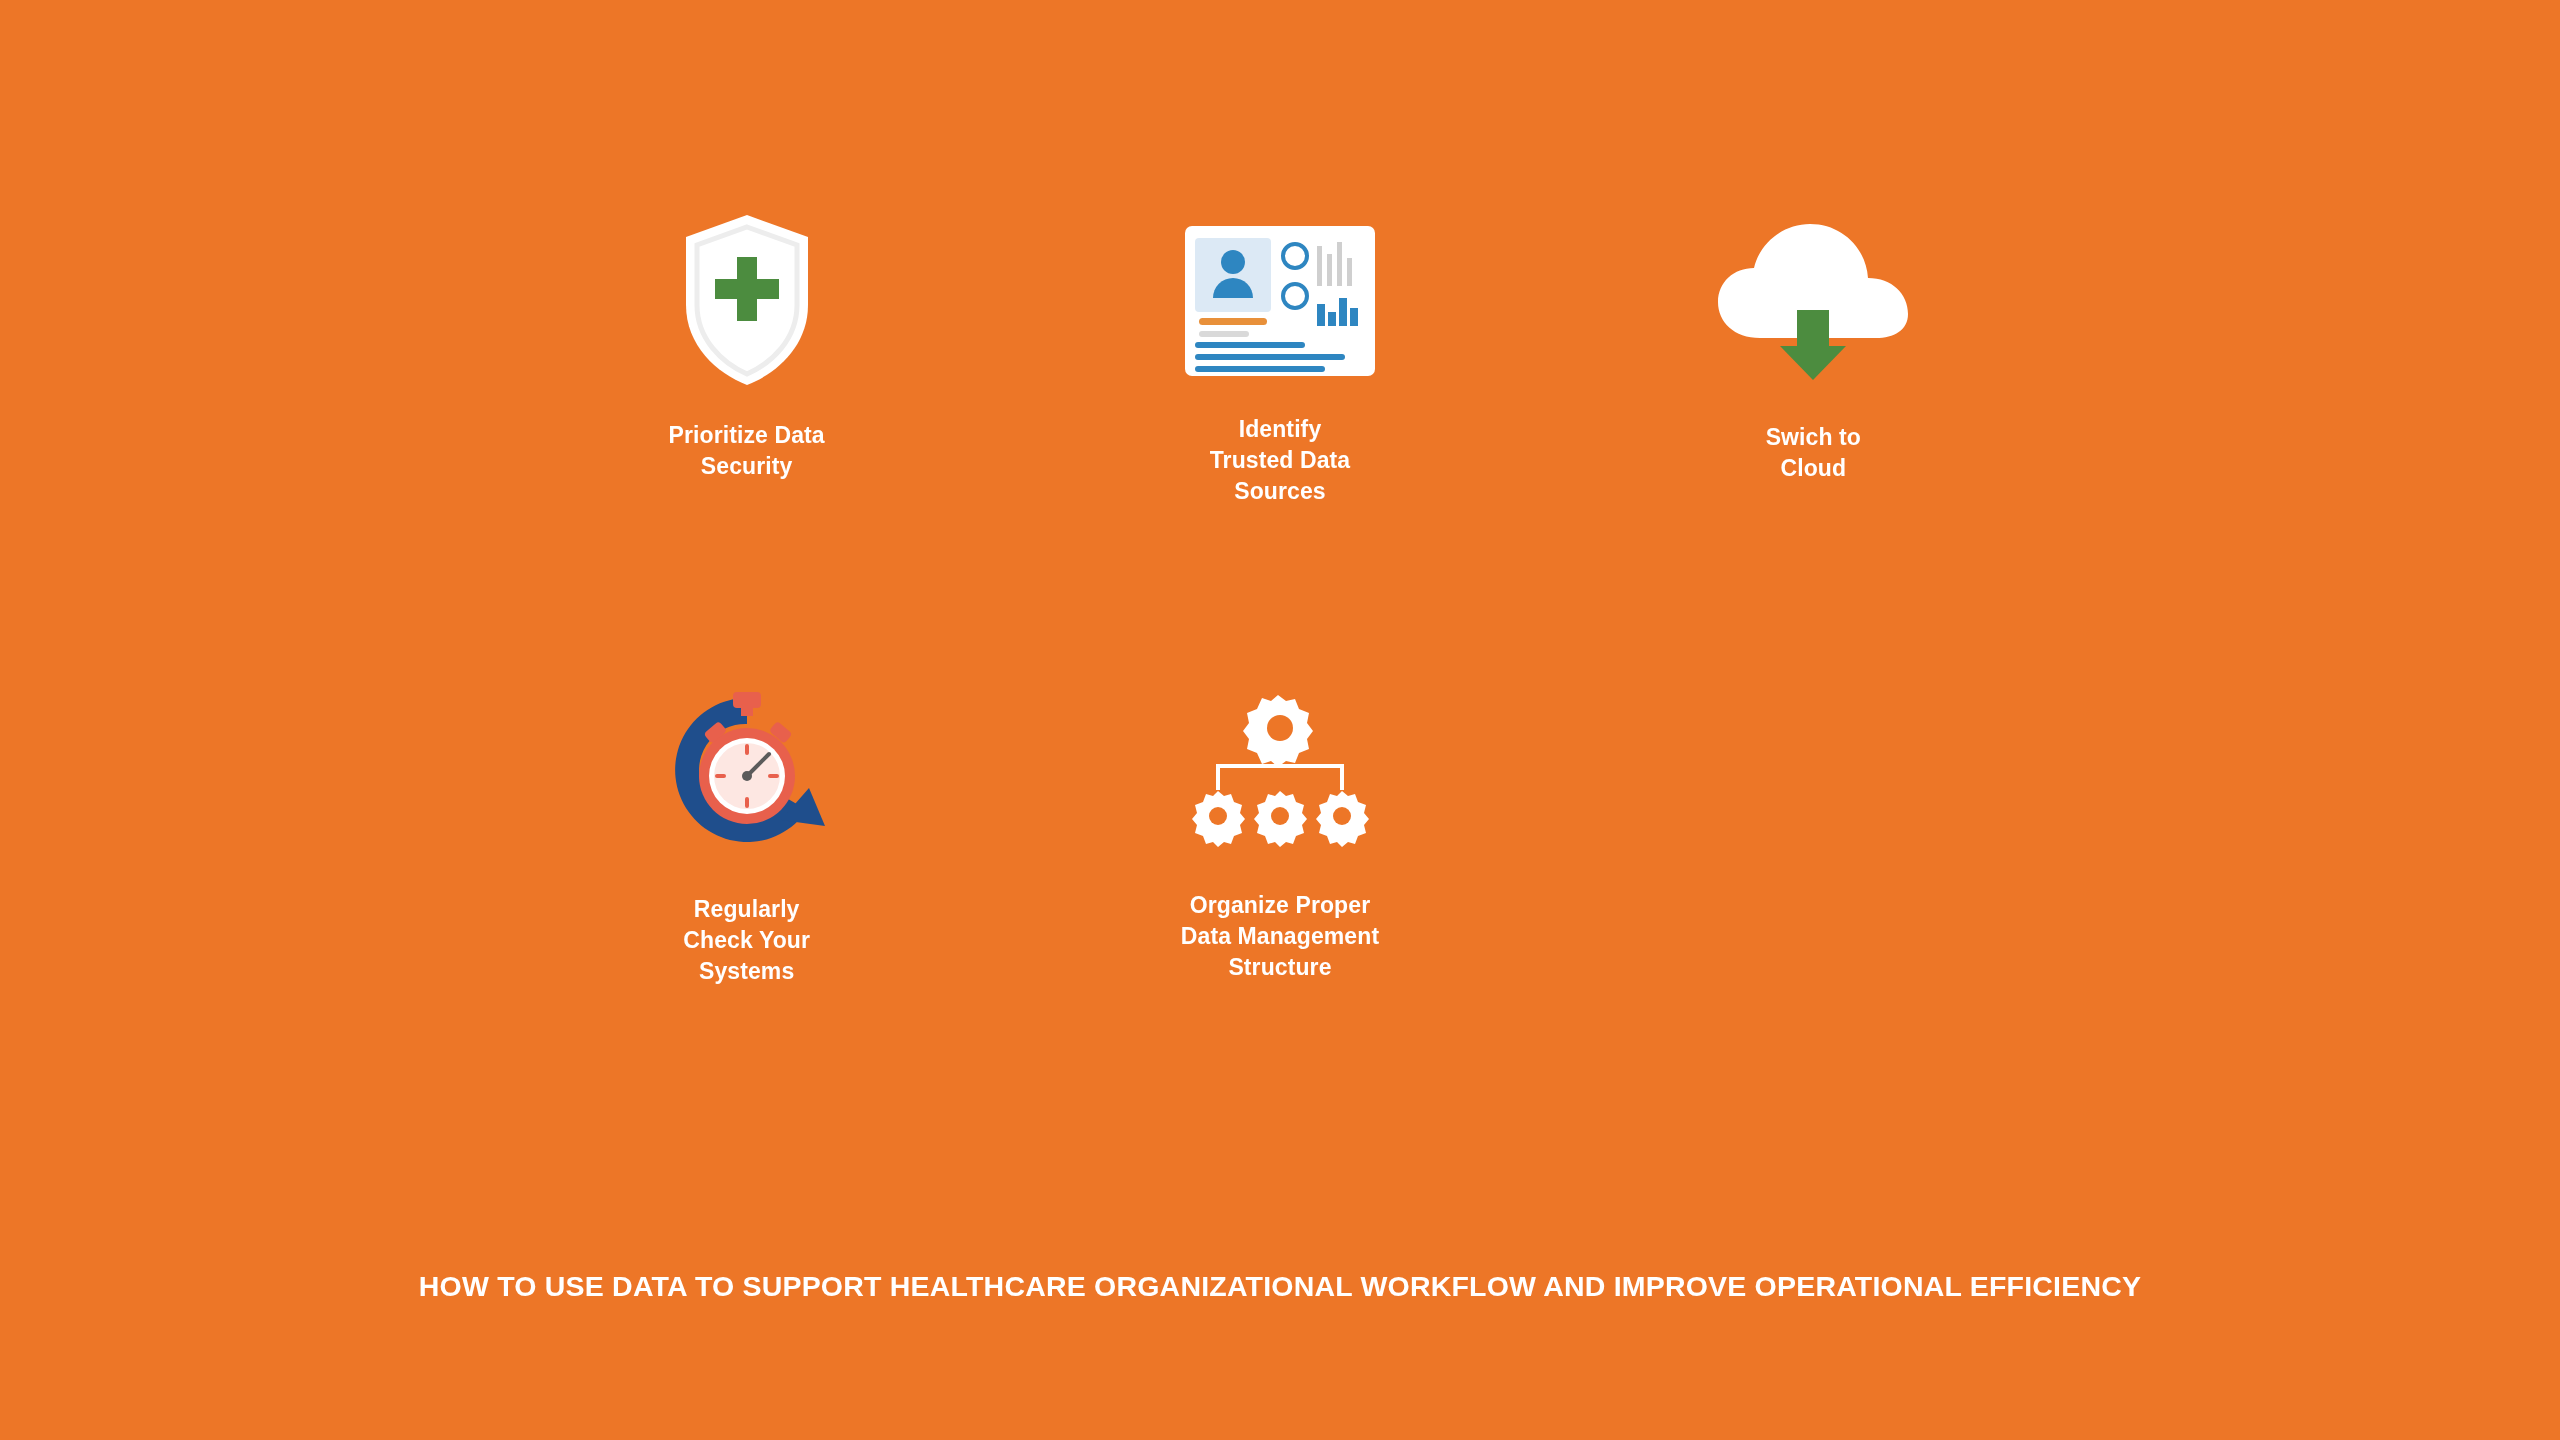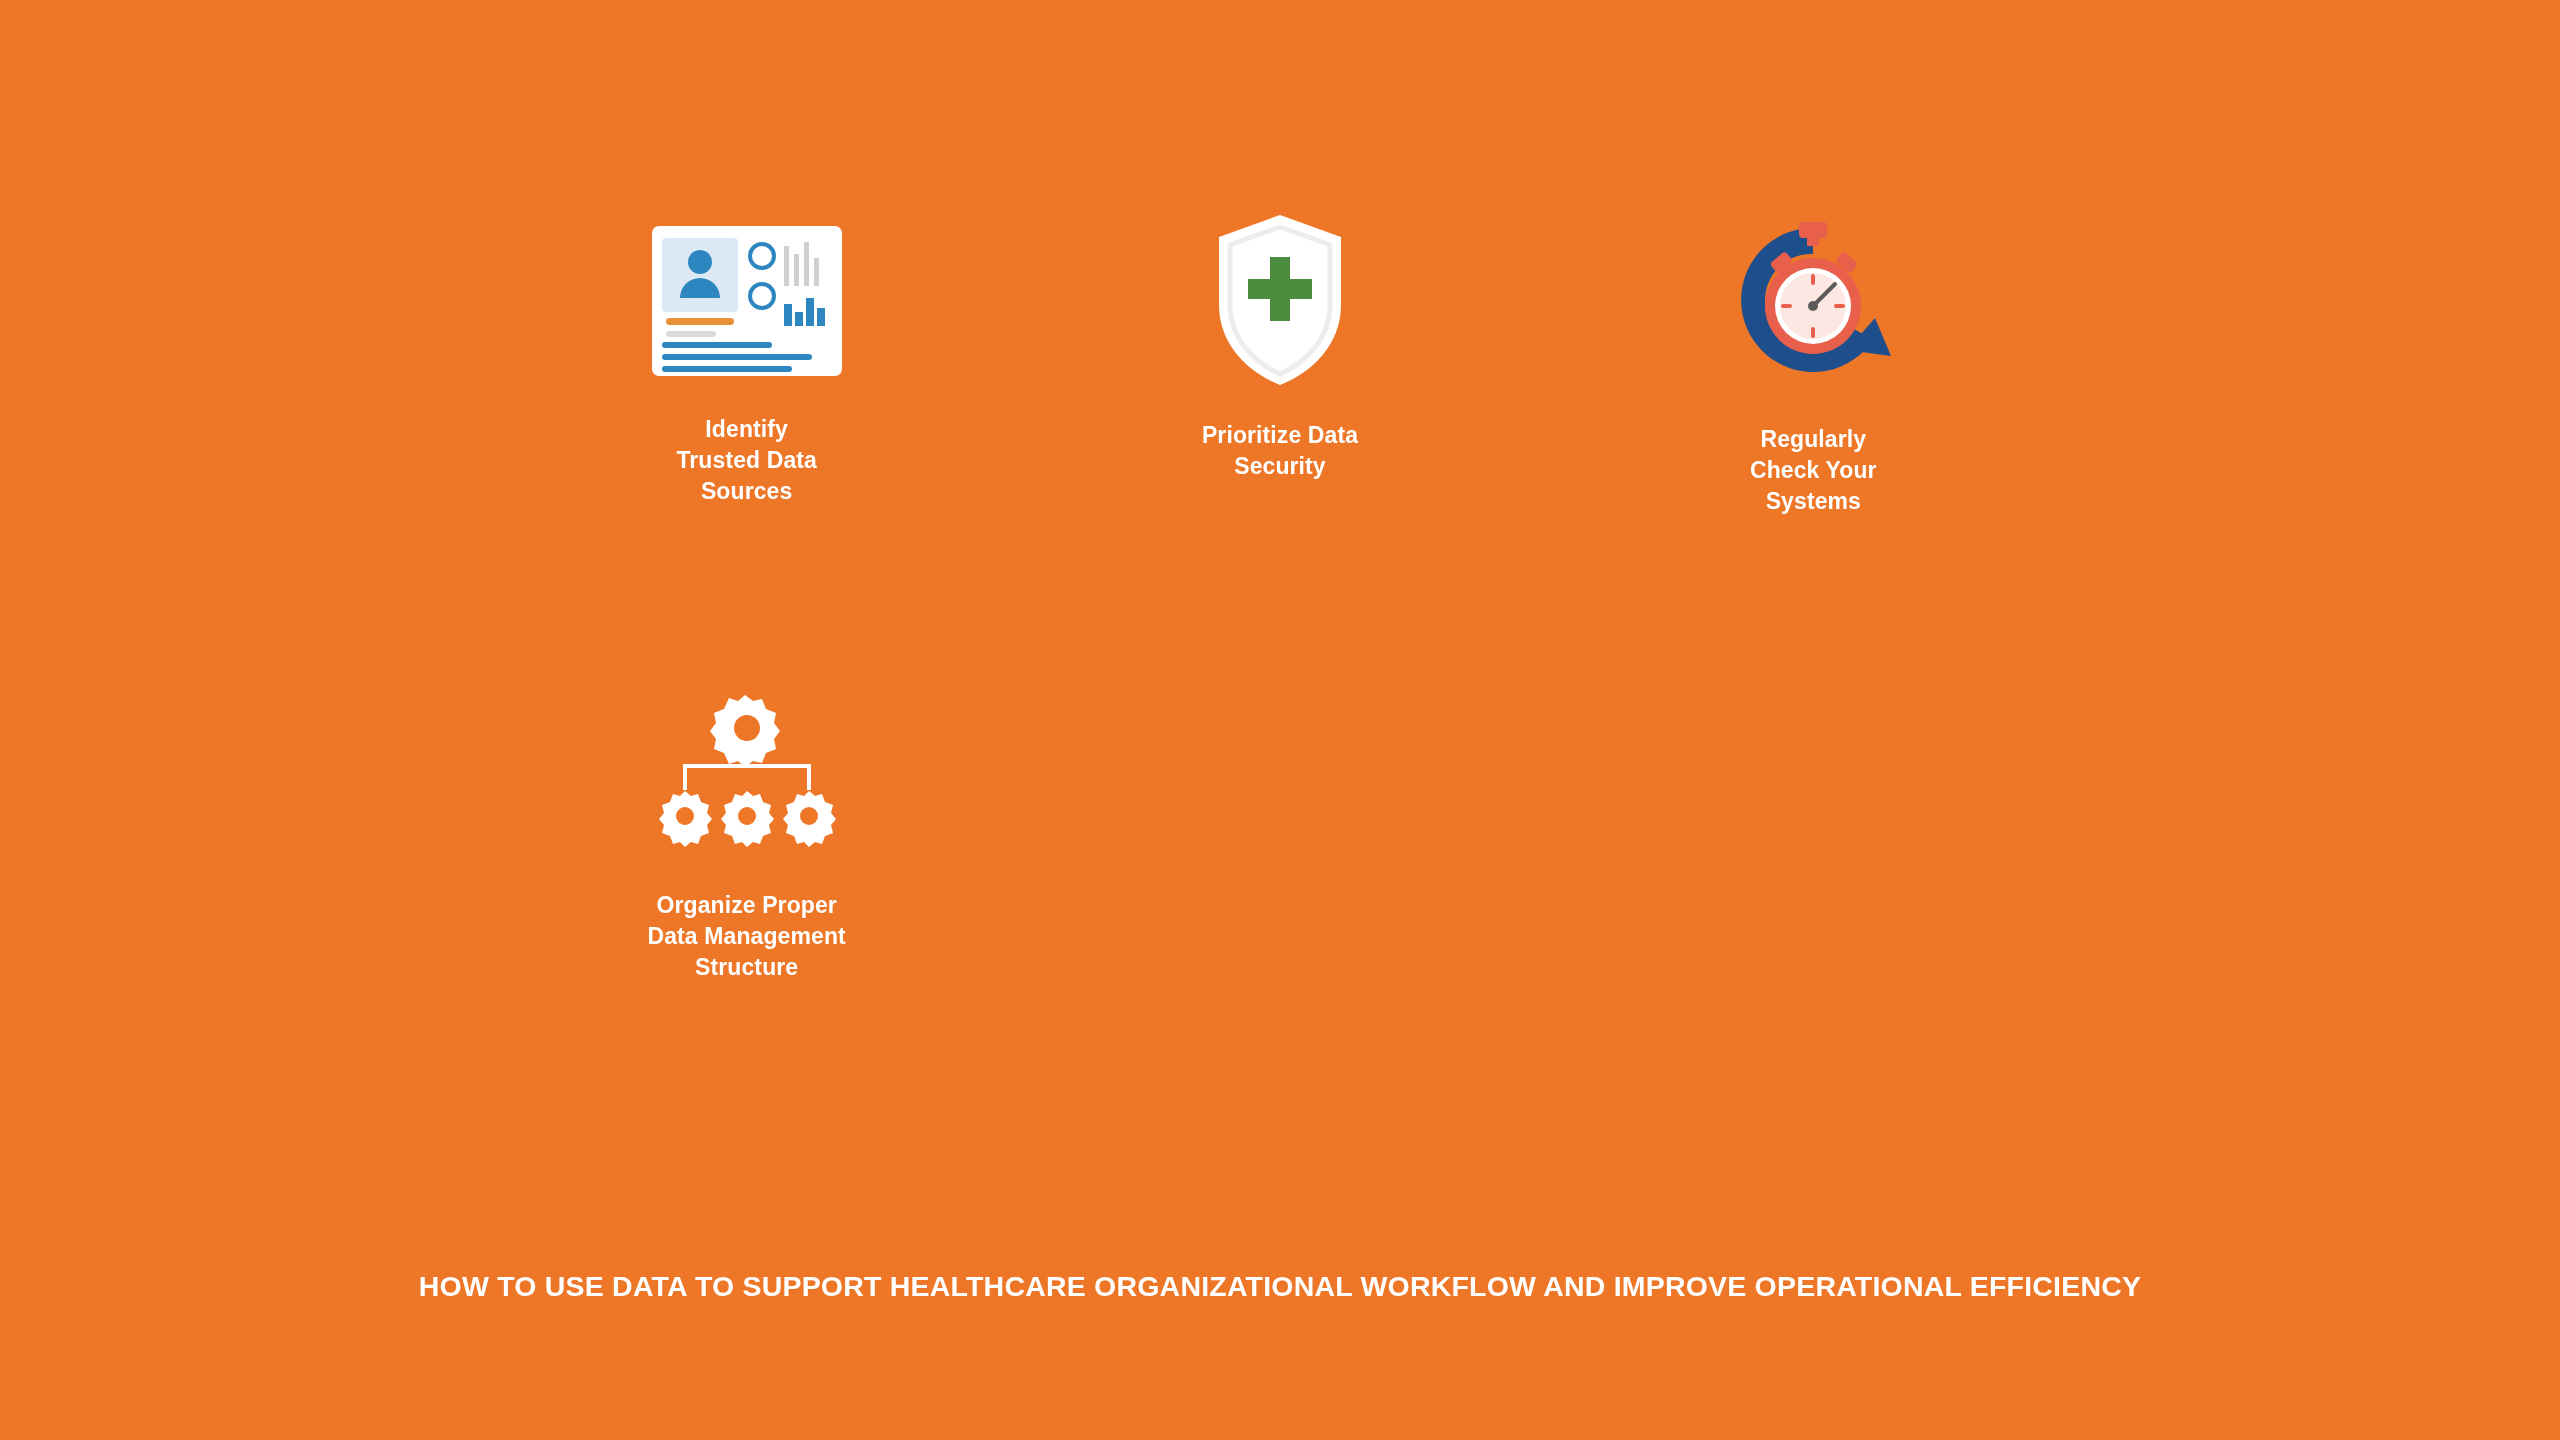--- a/index.html
+++ b/index.html
@@ -67,20 +67,32 @@
     letter-spacing: 0.2px;
   }
 </style>
 </head>
 <body>
 
 <div class="canvas">
 
   <div class="grid">
 
+    <div class="cell cell-2">
+      <div class="icon-wrap">
+        <svg width="130" height="175" viewBox="0 0 130 175">
+          <path d="M65 2 L126 24 V92 C126 132 96 160 65 172 C34 160 4 132 4 92 V24 Z" fill="#FFFFFF"></path>
+          <path d="M65 14 L115 32 V92 C115 126 90 150 65 161 C40 150 15 126 15 92 V32 Z" fill="none" stroke="#EDEDED" stroke-width="5"></path>
+          <path d="M55 44 h20 v22 h22 v20 h-22 v22 h-20 v-22 h-22 v-20 h22 z" fill="#4C8C3F"></path>
+        </svg>
+      </div>
+      <div class="caption">Prioritize Data
+Security</div>
+    </div>
+
     <div class="cell cell-1">
       <div class="icon-wrap">
         <svg width="190" height="165" viewBox="0 0 190 165">
           <rect x="0" y="8" width="190" height="150" rx="7" fill="#FFFFFF"></rect>
           <rect x="10" y="20" width="76" height="74" rx="4" fill="#DCE9F5"></rect>
           <circle cx="48" cy="44" r="12" fill="#2E86C1"></circle>
           <path d="M28 80 a20 20 0 0 1 40 0 z" fill="#2E86C1"></path>
           <rect x="14" y="100" width="68" height="7" rx="3.5" fill="#E8903A"></rect>
           <rect x="14" y="113" width="50" height="6" rx="3" fill="#D9D9D9"></rect>
           <circle cx="110" cy="38" r="12" fill="none" stroke="#2E86C1" stroke-width="4"></circle>
@@ -96,32 +108,31 @@
           <rect x="10" y="124" width="110" height="6" rx="3" fill="#2E86C1"></rect>
           <rect x="10" y="136" width="150" height="6" rx="3" fill="#2E86C1"></rect>
           <rect x="10" y="148" width="130" height="6" rx="3" fill="#2E86C1"></rect>
         </svg>
       </div>
       <div class="caption">Identify
 Trusted Data
 Sources</div>
     </div>
 
-    <div class="cell cell-2">
+    <div class="cell cell-3">
       <div class="icon-wrap">
-        <svg width="130" height="175" viewBox="0 0 130 175">
-          <path d="M65 2 L126 24 V92 C126 132 96 160 65 172 C34 160 4 132 4 92 V24 Z" fill="#FFFFFF"></path>
-          <path d="M65 14 L115 32 V92 C115 126 90 150 65 161 C40 150 15 126 15 92 V32 Z" fill="none" stroke="#EDEDED" stroke-width="5"></path>
-          <path d="M55 44 h20 v22 h22 v20 h-22 v22 h-20 v-22 h-22 v-20 h22 z" fill="#4C8C3F"></path>
+        <svg width="210" height="165" viewBox="0 0 210 165">
+          <path d="M52 120 C26 120 10 104 10 84 C10 64 26 50 46 50 C52 24 76 6 102 6 C134 6 158 30 160 60 C184 60 200 76 200 96 C200 112 186 120 168 120 Z" fill="#FFFFFF"></path>
+          <rect x="89" y="92" width="32" height="42" fill="#4C8C3F"></rect>
+          <path d="M72 128 L138 128 L105 162 Z" fill="#4C8C3F"></path>
         </svg>
       </div>
-      <div class="caption">Prioritize Data
-Security</div>
+      <div class="caption">Swich to
+Cloud</div>
     </div>
-
 
 
     <div class="cell cell-6">
       <div class="icon-wrap">
         <svg width="180" height="180" viewBox="0 0 180 180">
           <path d="M90 18 a72 72 0 1 0 60 112 l-24 -14 a46 46 0 1 1 -36 -72 Z" fill="#1F4E8C"></path>
           <path d="M152 108 l16 38 l-44 -6 Z" fill="#1F4E8C"></path>
           <rect x="76" y="12" width="28" height="16" rx="4" fill="#E8604C"></rect>
           <rect x="84" y="24" width="12" height="12" fill="#E8604C"></rect>
           <circle cx="90" cy="96" r="48" fill="#E8604C"></circle>

